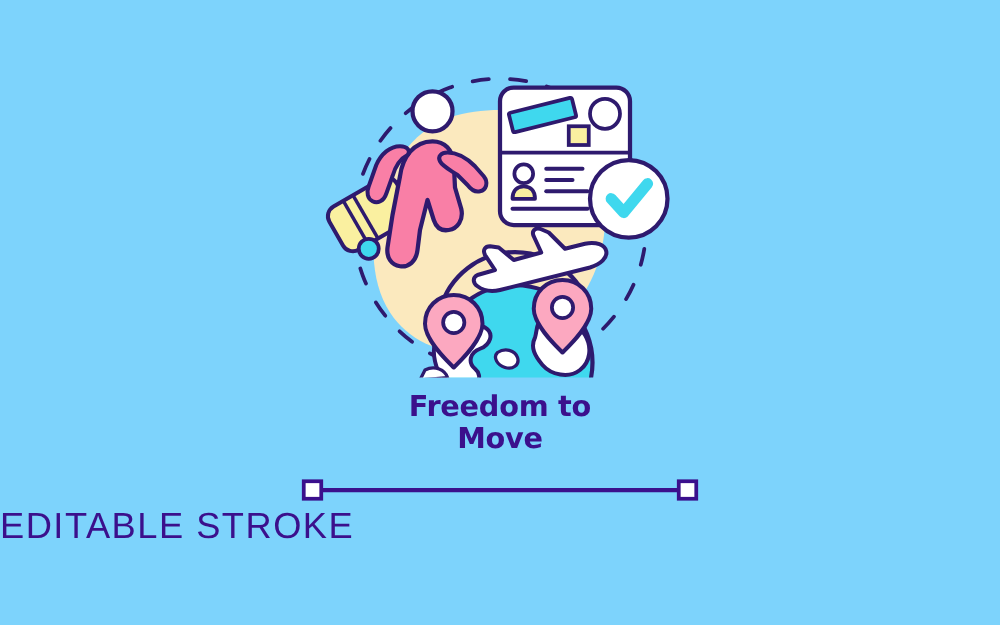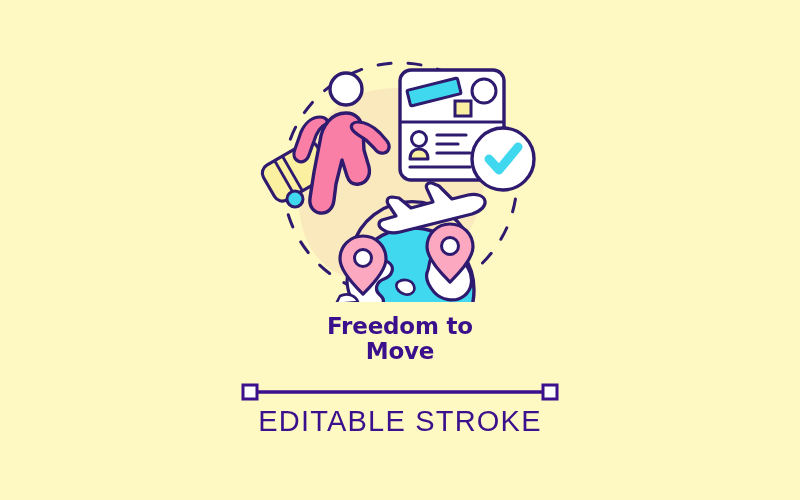--- a/index.html
+++ b/index.html
@@ -10,21 +10,21 @@
   body {
     width: 800px;
     height: 500px;
     overflow: hidden;
     font-family: "Liberation Sans", sans-serif;
   }
   #canvas {
     position: relative;
     width: 800px;
     height: 500px;
-    background: #fef9c3;
+    background: #7dd3fc;
   }
   #illustration {
     position: absolute;
     left: 0;
     top: 0;
     width: 800px;
     height: 500px;
   }
   .txt-title {
     position: absolute;
@@ -38,21 +38,20 @@
     line-height: 25px;
     letter-spacing: -0.2px;
     color: #3B108C;
     white-space: pre-line;
   }
   .txt-caption {
     position: absolute;
     left: 0;
     top: 405px;
     width: 800px;
-    text-align: center;
     font-family: "Liberation Sans", sans-serif;
     font-weight: normal;
     font-size: 29px;
     letter-spacing: 1.2px;
     color: #3B108C;
   }
 </style>
 </head>
 <body>
 

